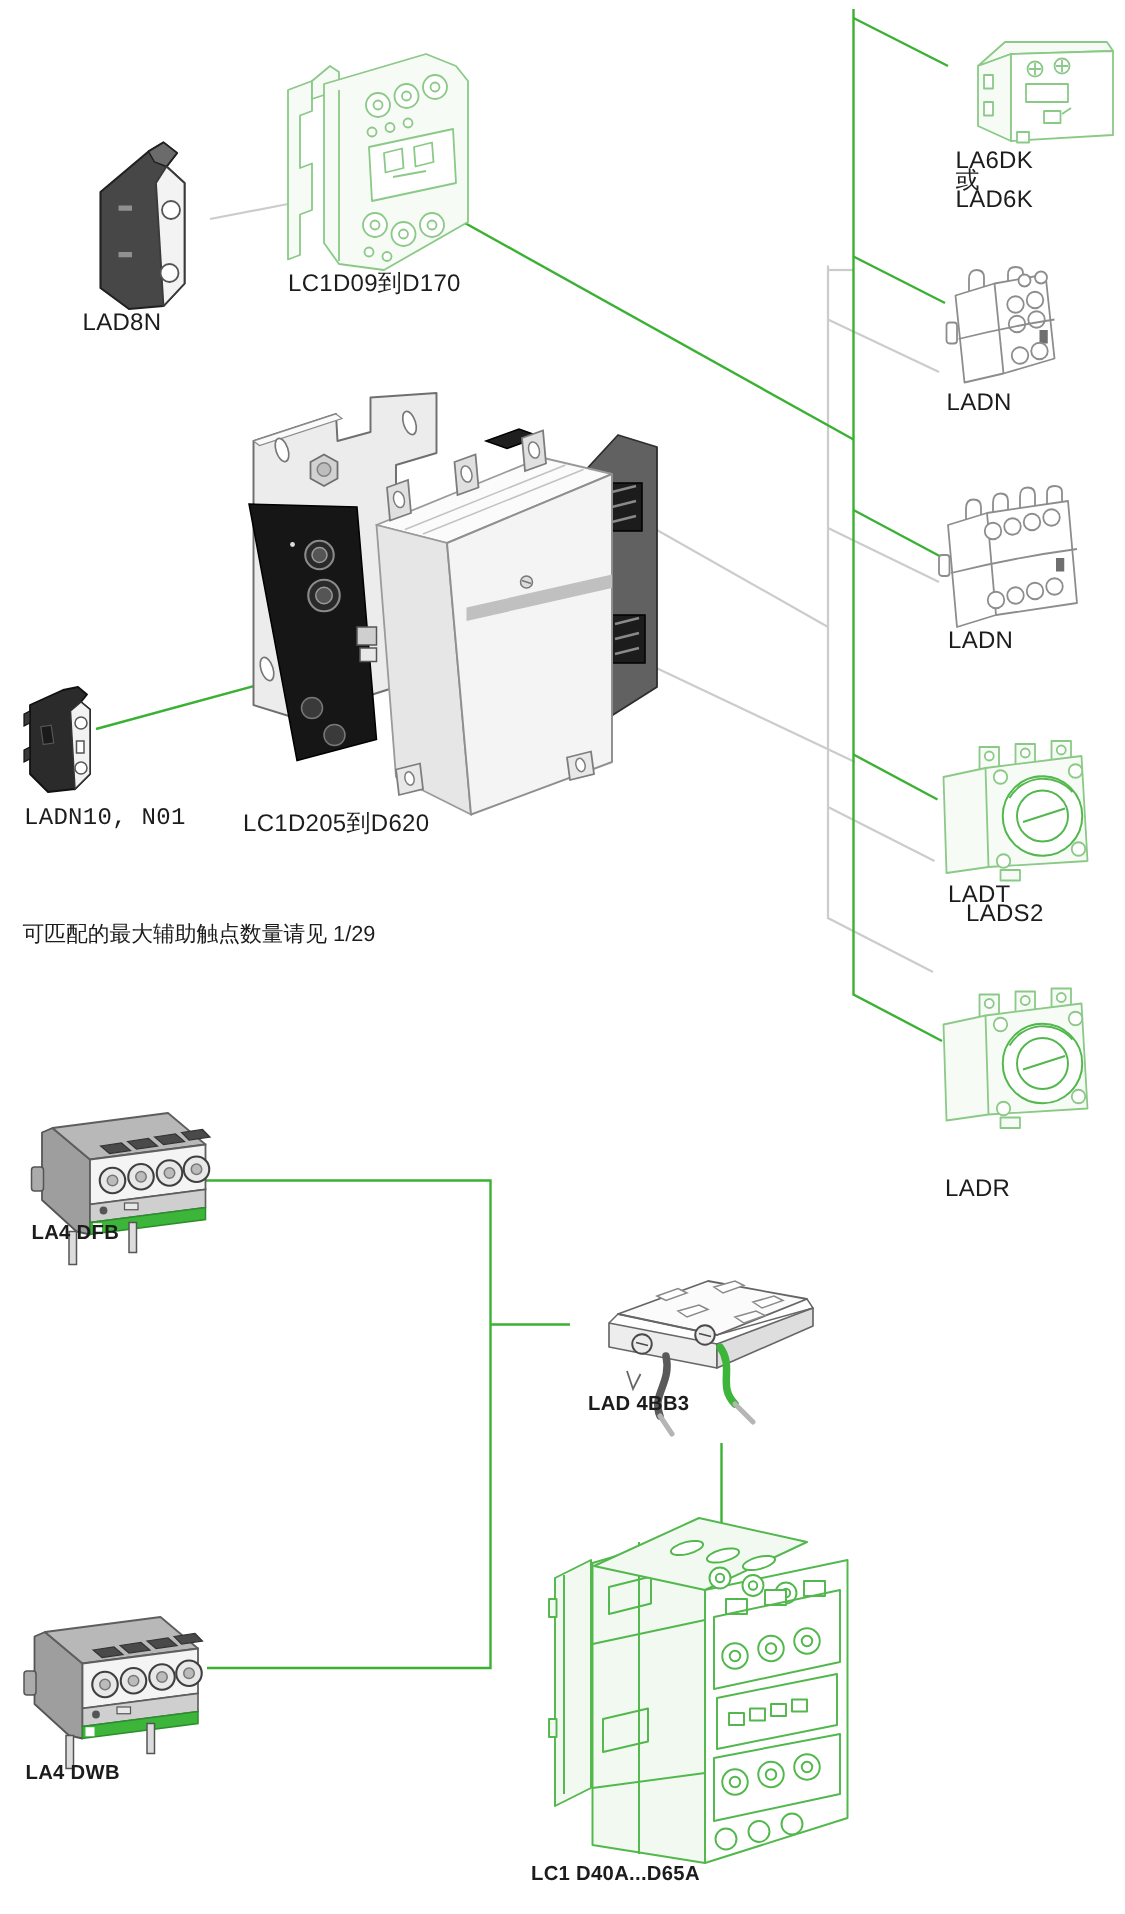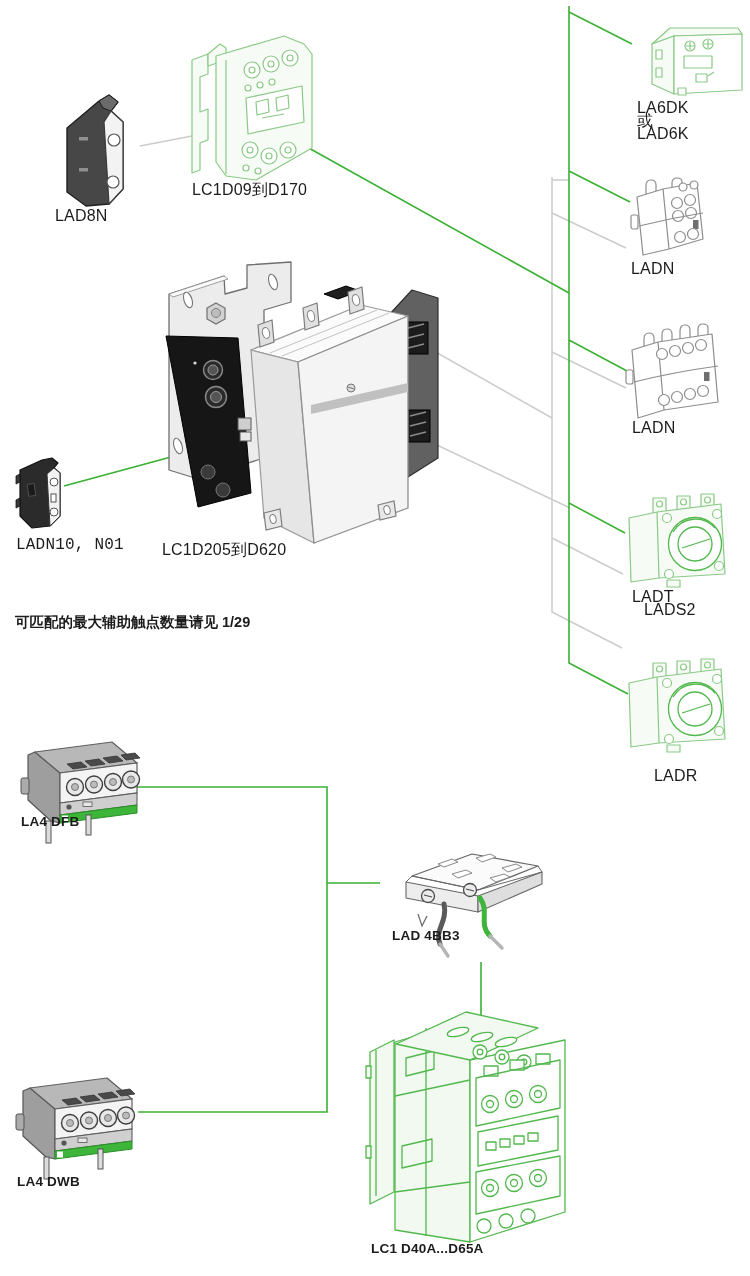--- a/index.html
+++ b/index.html
@@ -17,21 +17,21 @@
   .gs{stroke:var(--sketch-green);fill:#f6fbf5;stroke-width:1.2;stroke-linejoin:round;stroke-linecap:round;}
   .gsn{stroke:var(--sketch-green);fill:none;stroke-width:1.2;stroke-linejoin:round;}
   .gsw{stroke:var(--sketch-green);fill:#ffffff;stroke-width:1.2;stroke-linejoin:round;}
   .g2{stroke:var(--sketch-green-strong);fill:#f2f9f1;stroke-width:1.3;stroke-linejoin:round;}
   .g2n{stroke:var(--sketch-green-strong);fill:none;stroke-width:1.3;stroke-linejoin:round;}
   .g2w{stroke:var(--sketch-green-strong);fill:#ffffff;stroke-width:1.3;stroke-linejoin:round;}
   .ds{stroke:var(--sketch-gray);fill:#fff;stroke-width:1.2;stroke-linejoin:round;stroke-linecap:round;}
   .dsn{stroke:var(--sketch-gray);fill:none;stroke-width:1.2;stroke-linejoin:round;}
   .lbl{position:absolute;font-size:16px;font-weight:500;line-height:1.16;color:var(--ink);white-space:nowrap;letter-spacing:.2px;}
   .lbl-b{position:absolute;font-size:13.5px;font-weight:700;line-height:1.15;color:var(--ink);white-space:nowrap;letter-spacing:.2px;}
-  .note{position:absolute;font-size:14.5px;font-weight:700;color:var(--ink);white-space:nowrap;}
+  .note{position:absolute;font-size:14.5px;font-weight:400;color:var(--ink);white-space:nowrap;}
 </style>
 </head>
 <body>
 
 <div class="canvas">
 
   <svg class="wires" width="750" height="1276" viewBox="0 0 750 1276">
 
     <path class="lngr" d="M140,146 L192,136"></path>
     <path class="lngr" d="M552,177 L552,612 L622,648"></path>
@@ -357,21 +357,21 @@
 
   <div class="lbl" style="left:55px;top:207px;text-align:right;">LAD8N</div>
   <div class="lbl" style="left:192px;top:181px;">LC1D09到D170</div>
   <div class="lbl" style="left:637px;top:99px;">LA6DK</div>
   <div class="lbl" style="left:637px;top:112px;">或</div>
   <div class="lbl" style="left:637px;top:125px;">LAD6K</div>
   <div class="lbl" style="left:631px;top:260px;">LADN</div>
   <div class="lbl" style="left:632px;top:419px;">LADN</div>
   <div class="lbl" style="left:632px;top:588px;">LADT</div>
   <div class="lbl" style="left:632px;top:601px;margin-left:12px;">LADS2</div>
-  <div class="lbl" style="left:630px;top:767px;margin-left:24px;">LADR</div>
+  <div class="lbl" style="left:630px;top:784px;">LADR</div>
   <div class="lbl" style="left:162px;top:541px;">LC1D205到D620</div>
   <div class="lbl" style="left:16px;top:536px;font-family:Liberation Mono, monospace;">LADN10, N01</div>
   <div class="note" style="left:15px;top:613px;">可匹配的最大辅助触点数量请见 1/29</div>
   <div class="lbl-b" style="left:21px;top:814px;">LA4 DFB</div>
   <div class="lbl-b" style="left:17px;top:1174px;">LA4 DWB</div>
   <div class="lbl-b" style="left:392px;top:928px;">LAD 4BB3</div>
-  <div class="lbl-b" style="left:371px;top:1241px;">LC1 D40A...D65A</div>
+  <div class="lbl-b" style="left:354px;top:1241px;">LC1 D40A...D65A</div>
 </div>
 
 </body></html>

